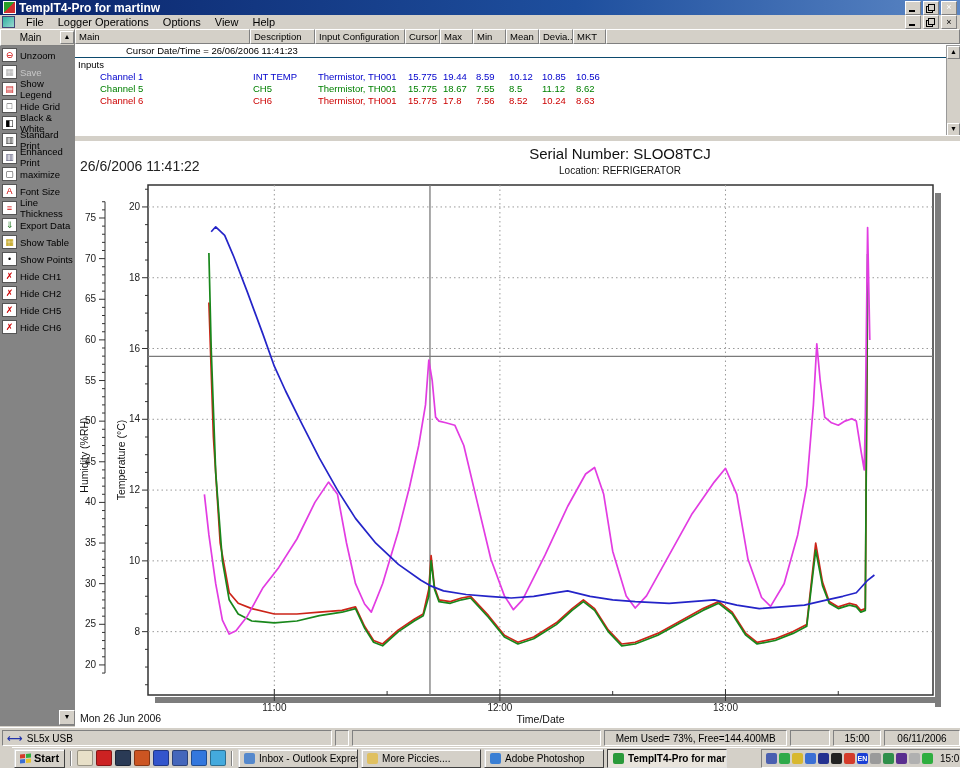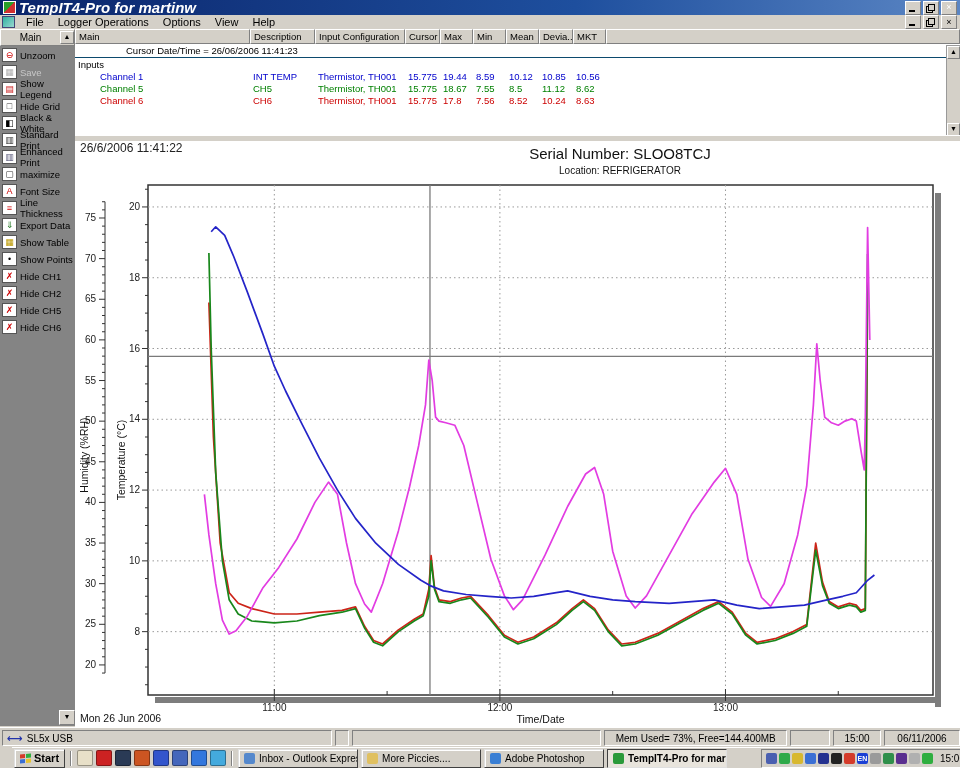--- a/index.html
+++ b/index.html
@@ -8,21 +8,21 @@
        background:#d4d0c8;font-size:11px;color:#000;}
   .abs{position:absolute;}
   .raised{border:1px solid;border-color:#ffffff #808080 #808080 #ffffff;}
   .raised2{border:1px solid;border-color:#dfdfdf #404040 #404040 #dfdfdf;box-shadow:inset 1px 1px 0 #fff;}
 
   
   #titlebar{left:0;top:0;width:960px;height:15px;
     background:linear-gradient(90deg,#0a246a 0%,#1e4f9e 60%,#5b86c4 100%);
     display:flex;align-items:center;color:#fff;}
   #titlebar .appicon{width:11px;height:11px;margin:0 3px;background:linear-gradient(135deg,#2aa02a 50%,#d03030 50%);border:1px solid #fff;}
-  #titlebar .title{font-weight:bold;font-size:15px;flex:1;font-style:italic;}
+  #titlebar .title{font-weight:bold;font-size:12px;flex:1;}
   .winbtns{display:flex;gap:2px;margin-right:3px;}
   .winbtn{width:14px;height:12px;background:#d4d0c8;display:flex;align-items:center;justify-content:center;
           font-size:9px;line-height:1;position:relative;cursor:default;}
   .glyph-min{position:absolute;left:3px;bottom:2px;width:6px;height:2px;background:#000;}
   .glyph-rest{position:absolute;left:4px;top:2px;width:5px;height:5px;border:1px solid #000;background:#d4d0c8;}
   .glyph-rest2{position:absolute;left:2px;top:4px;width:5px;height:5px;border:1px solid #000;background:#d4d0c8;}
 
   
   #menubar{left:0;top:15px;width:960px;height:14px;background:#d4d0c8;display:flex;align-items:center;
            border-bottom:1px solid #b8b4ac;}
@@ -52,21 +52,21 @@
   #tablescroll{left:946px;top:45px;width:13px;height:90px;background:#d4d0c8;border:1px solid #999;}
   #tablescroll .sarr{width:11px;height:11px;background:#d4d0c8;font-size:7px;text-align:center;line-height:10px;}
   #tablescroll .sarr.dn{position:absolute;bottom:0;}
   #divider{left:75px;top:135px;width:885px;height:6px;background:#d4d0c8;border-top:1px solid #fff;border-bottom:1px solid #808080;}
 
   
   #chartpane{left:75px;top:141px;width:885px;height:586px;background:#fff;}
   #chartsvg{position:absolute;left:0;top:0;}
   .charttitle{position:absolute;left:245px;top:4px;width:600px;text-align:center;font-size:15px;color:#111;}
   .chartsub{position:absolute;left:245px;top:24px;width:600px;text-align:center;font-size:10px;color:#111;}
-  .chartdate{position:absolute;left:5px;top:0;font-size:12px;color:#222;}
+  .chartdate{position:absolute;left:5px;top:17px;font-size:14px;color:#222;}
 
   
   #statusbar{left:0;top:727px;width:960px;height:20px;background:#d4d0c8;border-top:1px solid #fff;display:flex;align-items:center;gap:3px;padding-top:1px;box-sizing:border-box;}
   .spanel{height:16px;border:1px solid;border-color:#808080 #fff #fff #808080;display:flex;align-items:center;font-size:10px;padding:0 4px;box-sizing:border-box;}
   .usbic{color:#2233aa;font-size:11px;margin-right:4px;font-weight:bold;}
 
   
   #taskbar{left:12px;top:747px;width:960px;height:21px;background:#d4d0c8;border-top:1px solid #fff;display:flex;align-items:center;gap:3px;padding:0 2px;box-sizing:border-box;}
   #startbtn{height:17px;background:#d4d0c8;display:flex;align-items:center;gap:3px;padding:0 5px;font-weight:bold;font-size:11px;}
   .flag{display:inline-grid;grid-template-columns:5px 5px;grid-template-rows:4px 4px;gap:1px;transform:skewY(-6deg);}

